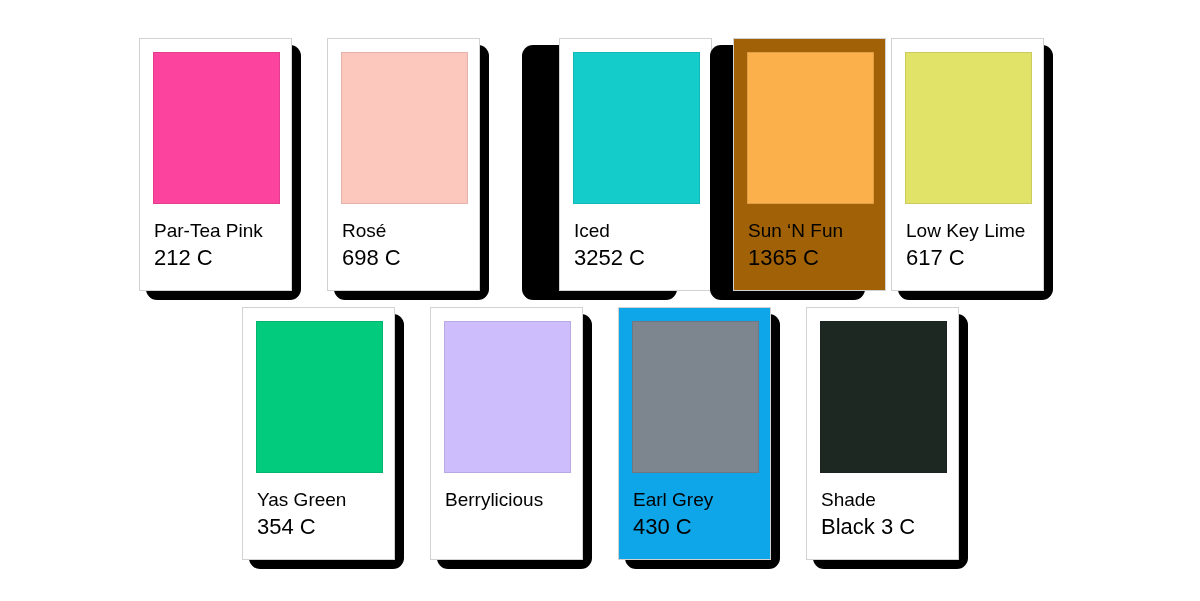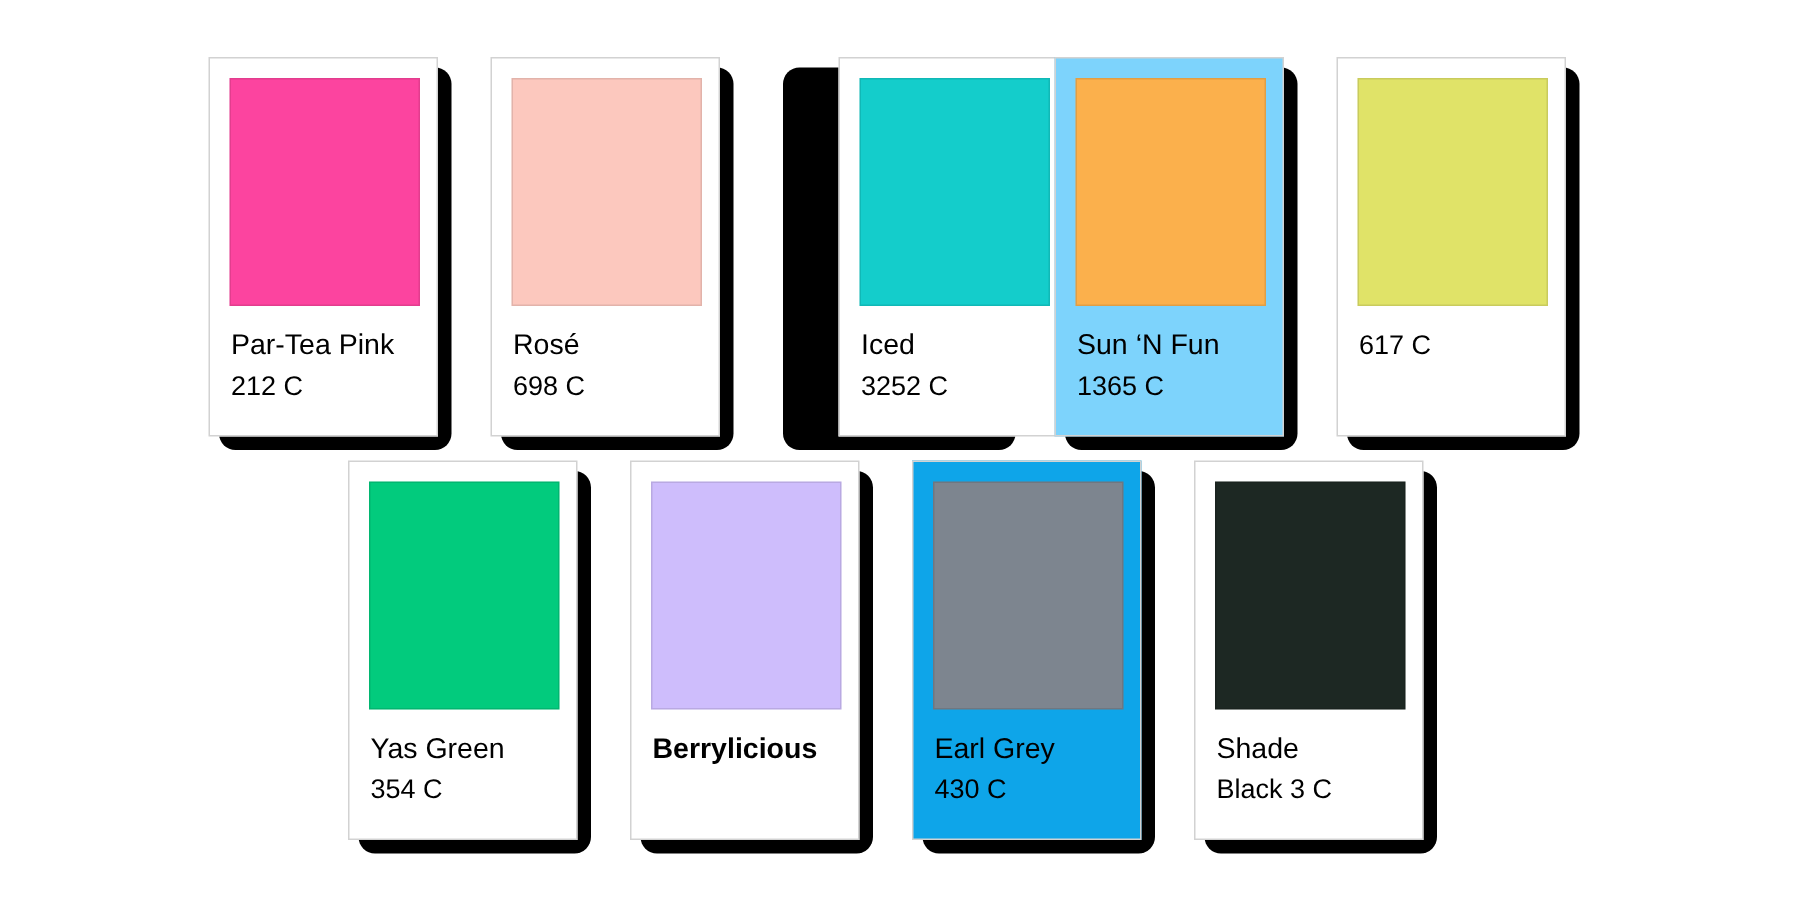--- a/index.html
+++ b/index.html
@@ -24,21 +24,21 @@
     display: flex;
     position: absolute;
   }
 
   #swatch-row-1 {
     left: 139px;
     top: 38px;
   }
 
   #swatch-row-2 {
-    left: 232px;
+    left: 242px;
     top: 307px;
   }
 
   .swatch-card {
     position: relative;
     width: 155px;
     height: 255px;
     margin-right: 33px;
     flex: 0 0 auto;
   }
@@ -86,21 +86,21 @@
   }
 
   .swatch-name {
     font-size: 19px;
     line-height: 27px;
     color: #000000;
     white-space: nowrap;
   }
 
   .swatch-code {
-    font-size: 18px;
+    font-size: 22px;
     line-height: 27px;
     color: #000000;
     white-space: nowrap;
   }
 </style>
 </head>
 <body>
 
 <div id="palette-board">
   <div class="swatch-row" id="swatch-row-1">
@@ -129,33 +129,34 @@
         <div class="swatch-face" style="background: rgb(255, 255, 255); border-color: rgb(210, 210, 210); margin-left: 44px;">
           <div class="swatch-color" style="background: rgb(20, 205, 203);"></div>
           <div class="swatch-labels">
             <div class="swatch-name" style="color: rgb(0, 0, 0);">Iced</div>
             <div class="swatch-code" style="color: rgb(0, 0, 0);">3252 C</div>
           </div>
         </div>
       </div>
       <div class="swatch-card">
         <div class="swatch-shadow" style="background: rgb(0, 0, 0);"></div>
-        <div class="swatch-face" style="background: #7dd3fc; border-color: rgb(210, 210, 210);">
+        <div class="swatch-face" style="background: #a16207; border-color: rgb(210, 210, 210); margin-left: 30px;">
           <div class="swatch-color" style="background: rgb(251, 176, 76);"></div>
           <div class="swatch-labels">
             <div class="swatch-name" style="color: rgb(0, 0, 0);">Sun ‘N Fun</div>
             <div class="swatch-code" style="color: rgb(0, 0, 0);">1365 C</div>
           </div>
         </div>
       </div>
       <div class="swatch-card">
         <div class="swatch-shadow" style="background: rgb(0, 0, 0);"></div>
         <div class="swatch-face" style="background: rgb(255, 255, 255); border-color: rgb(210, 210, 210);">
           <div class="swatch-color" style="background: rgb(224, 227, 104);"></div>
           <div class="swatch-labels">
+            <div class="swatch-name" style="color: rgb(0, 0, 0);">Low Key Lime</div>
             <div class="swatch-code" style="color: rgb(0, 0, 0);">617 C</div>
           </div>
         </div>
       </div>
     </div>
   <div class="swatch-row" id="swatch-row-2">
       <div class="swatch-card">
         <div class="swatch-shadow" style="background: rgb(0, 0, 0);"></div>
         <div class="swatch-face" style="background: rgb(255, 255, 255); border-color: rgb(210, 210, 210);">
           <div class="swatch-color" style="background: rgb(2, 203, 125);"></div>
@@ -163,21 +164,21 @@
             <div class="swatch-name" style="color: rgb(0, 0, 0);">Yas Green</div>
             <div class="swatch-code" style="color: rgb(0, 0, 0);">354 C</div>
           </div>
         </div>
       </div>
       <div class="swatch-card">
         <div class="swatch-shadow" style="background: rgb(0, 0, 0);"></div>
         <div class="swatch-face" style="background: rgb(255, 255, 255); border-color: rgb(210, 210, 210);">
           <div class="swatch-color" style="background: rgb(206, 189, 252);"></div>
           <div class="swatch-labels">
-            <div class="swatch-name" style="color: rgb(0, 0, 0); font-weight: bold;">Berrylicious</div>
+            <div class="swatch-name" style="color: rgb(0, 0, 0);">Berrylicious</div>
           </div>
         </div>
       </div>
       <div class="swatch-card">
         <div class="swatch-shadow" style="background: rgb(0, 0, 0);"></div>
         <div class="swatch-face" style="background: #0ea5e9; border-color: rgb(210, 210, 210);">
           <div class="swatch-color" style="background: rgb(125, 133, 143);"></div>
           <div class="swatch-labels">
             <div class="swatch-name" style="color: rgb(0, 0, 0);">Earl Grey</div>
             <div class="swatch-code" style="color: rgb(0, 0, 0);">430 C</div>

